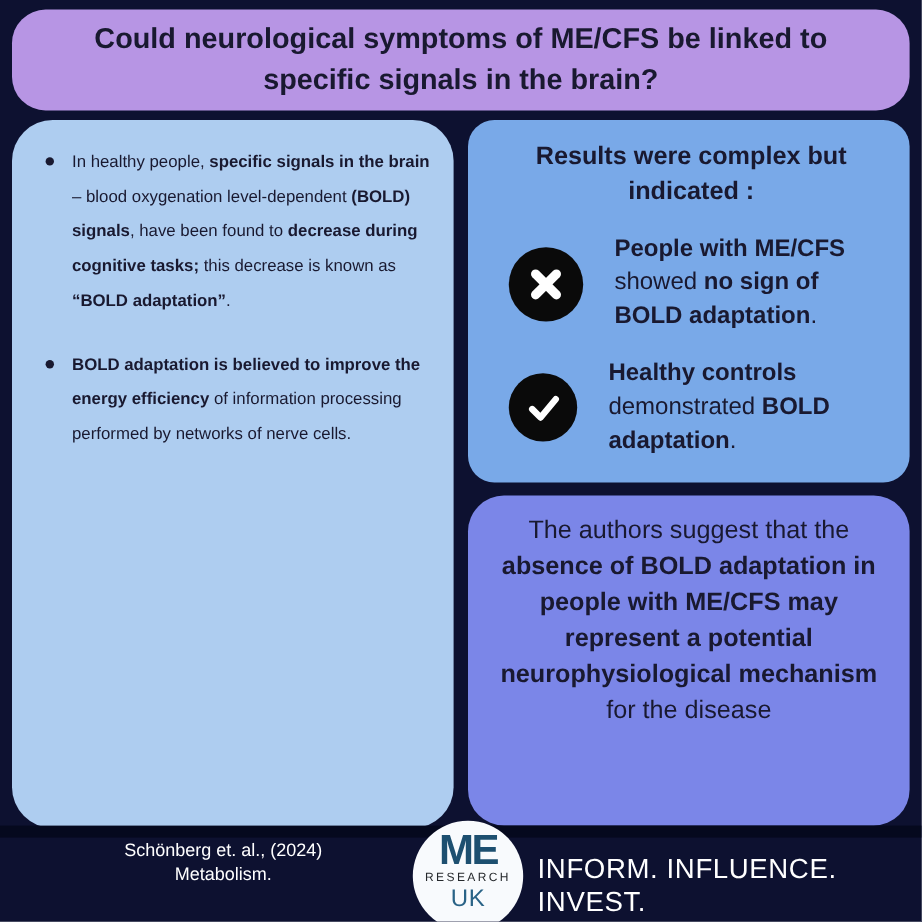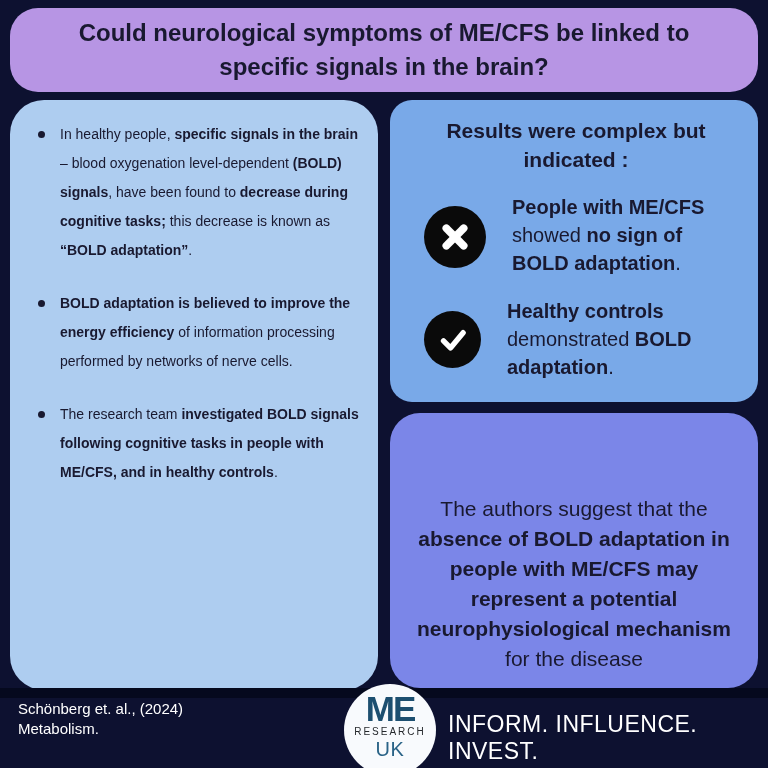--- a/index.html
+++ b/index.html
@@ -81,34 +81,35 @@
     font-size:20px;line-height:28px;
     width:236px;
   }
   .result-row.second{margin-top:20px;}
 
   
   .authors-panel{
     left:390px;top:413px;width:368px;height:275px;
     background:var(--authors-bg,#7b86e8);
     border-radius:30px;
-    display:flex;align-items:flex-end;justify-content:center;
+    display:flex;align-items:flex-start;justify-content:center;
     text-align:center;
     padding:14px 20px;
     color:var(--panel-text,#191930);
     font-size:21px;line-height:1.43;
   }
 
   
   .dark-stripe{
     position:absolute;left:0;top:688px;width:768px;height:10px;
     background:var(--stripe,#05091e);
   }
   .citation{
     position:absolute;left:18px;top:699px;width:336px;
+    text-align:center;
     color:var(--white,#ffffff);
     font-size:15px;line-height:20px;
   }
   .logo-circle{
     position:absolute;left:344px;top:684px;
     width:92px;height:92px;border-radius:50%;
     background:var(--logo-circle,#f8fafd);
     display:flex;flex-direction:column;align-items:center;
     box-sizing:border-box;
   }
@@ -151,24 +152,20 @@
   <div class="panel left-panel">
     <ul class="bullet-list">
       <li>
         <span class="dot"></span>
         <span><span>In healthy people, </span><span class="seg-b">specific signals in the brain</span><span> – blood oxygenation level-dependent </span><span class="seg-b">(BOLD) signals</span><span>, have been found to </span><span class="seg-b">decrease during cognitive tasks;</span><span> this decrease is known as </span><span class="seg-b">“BOLD adaptation”</span><span>.</span></span>
       </li>
       <li>
         <span class="dot"></span>
         <span><span class="seg-b">BOLD adaptation is believed to improve the energy efficiency</span><span> of information processing performed by networks of nerve cells.</span></span>
       </li>
-      <li>
-        <span class="dot"></span>
-        <span><span>The research team </span><span class="seg-b">investigated BOLD signals following cognitive tasks in people with ME/CFS, and in healthy controls</span><span>.</span></span>
-      </li>
     </ul>
   </div>
 
   <div class="panel results-panel">
     <div class="results-heading">Results were complex but indicated :</div>
 
     <div class="result-row">
       <div class="icon-circle x">
         <svg width="40" height="40" viewBox="0 0 24 24" aria-hidden="true">
           <line x1="6.8" y1="6.8" x2="17.2" y2="17.2" stroke="#ffffff" stroke-width="4.6" stroke-linecap="round"></line>

